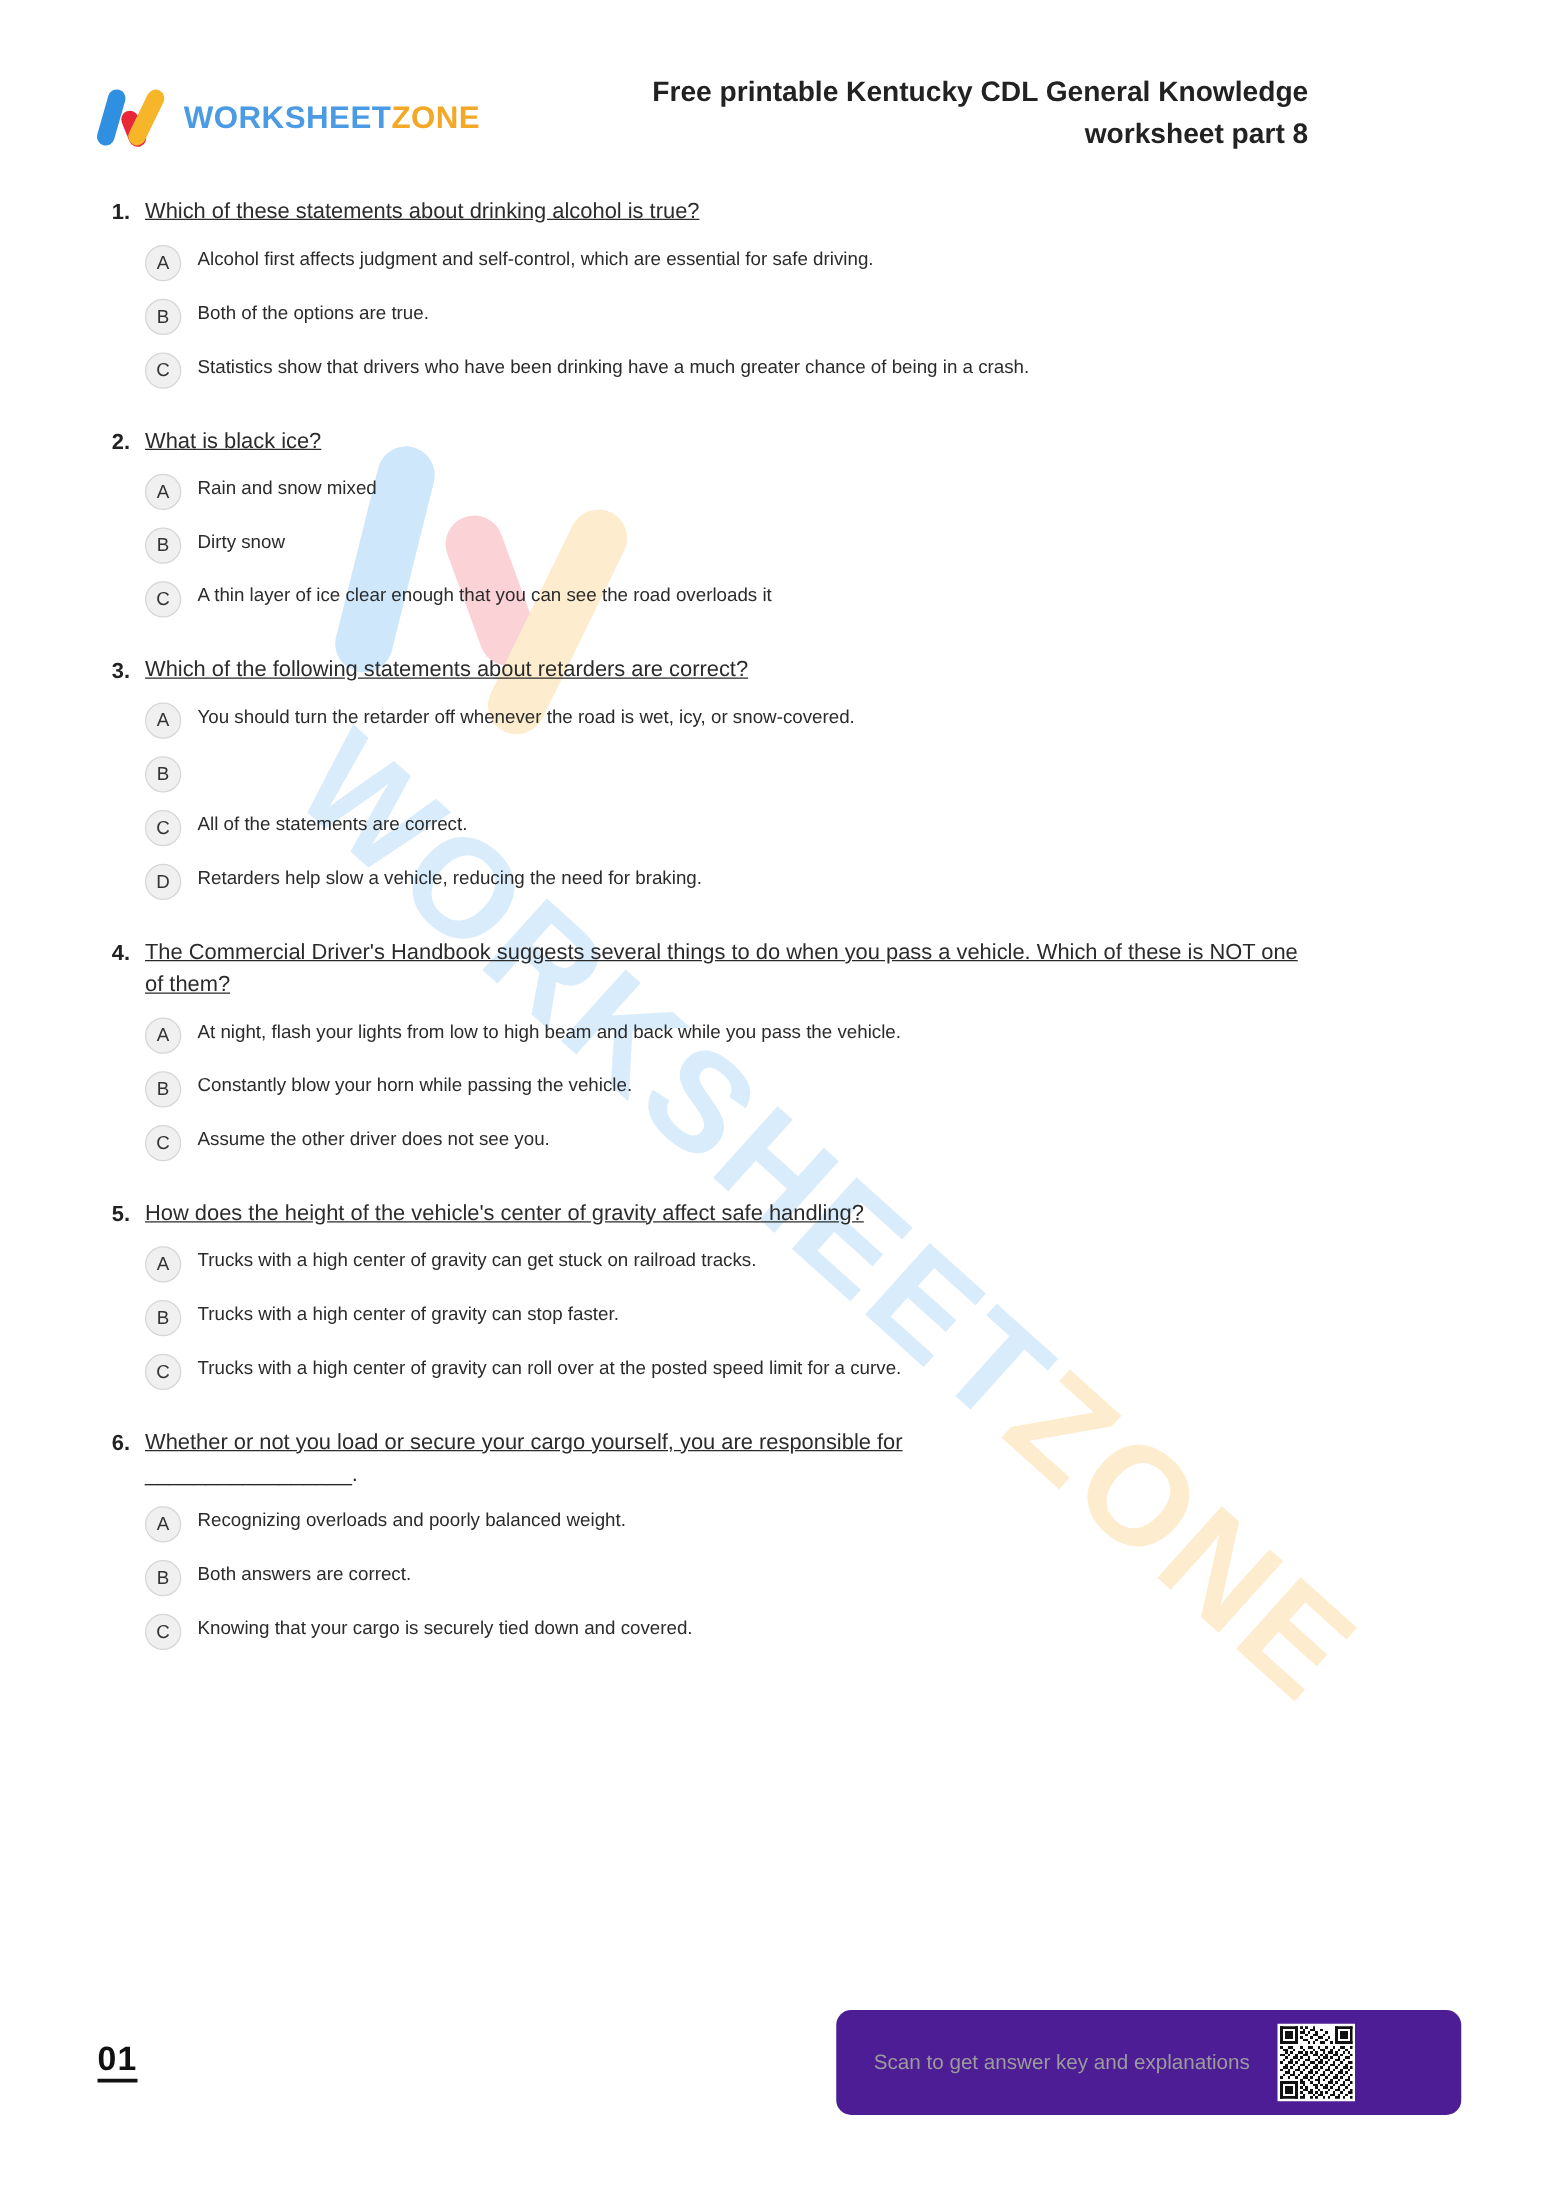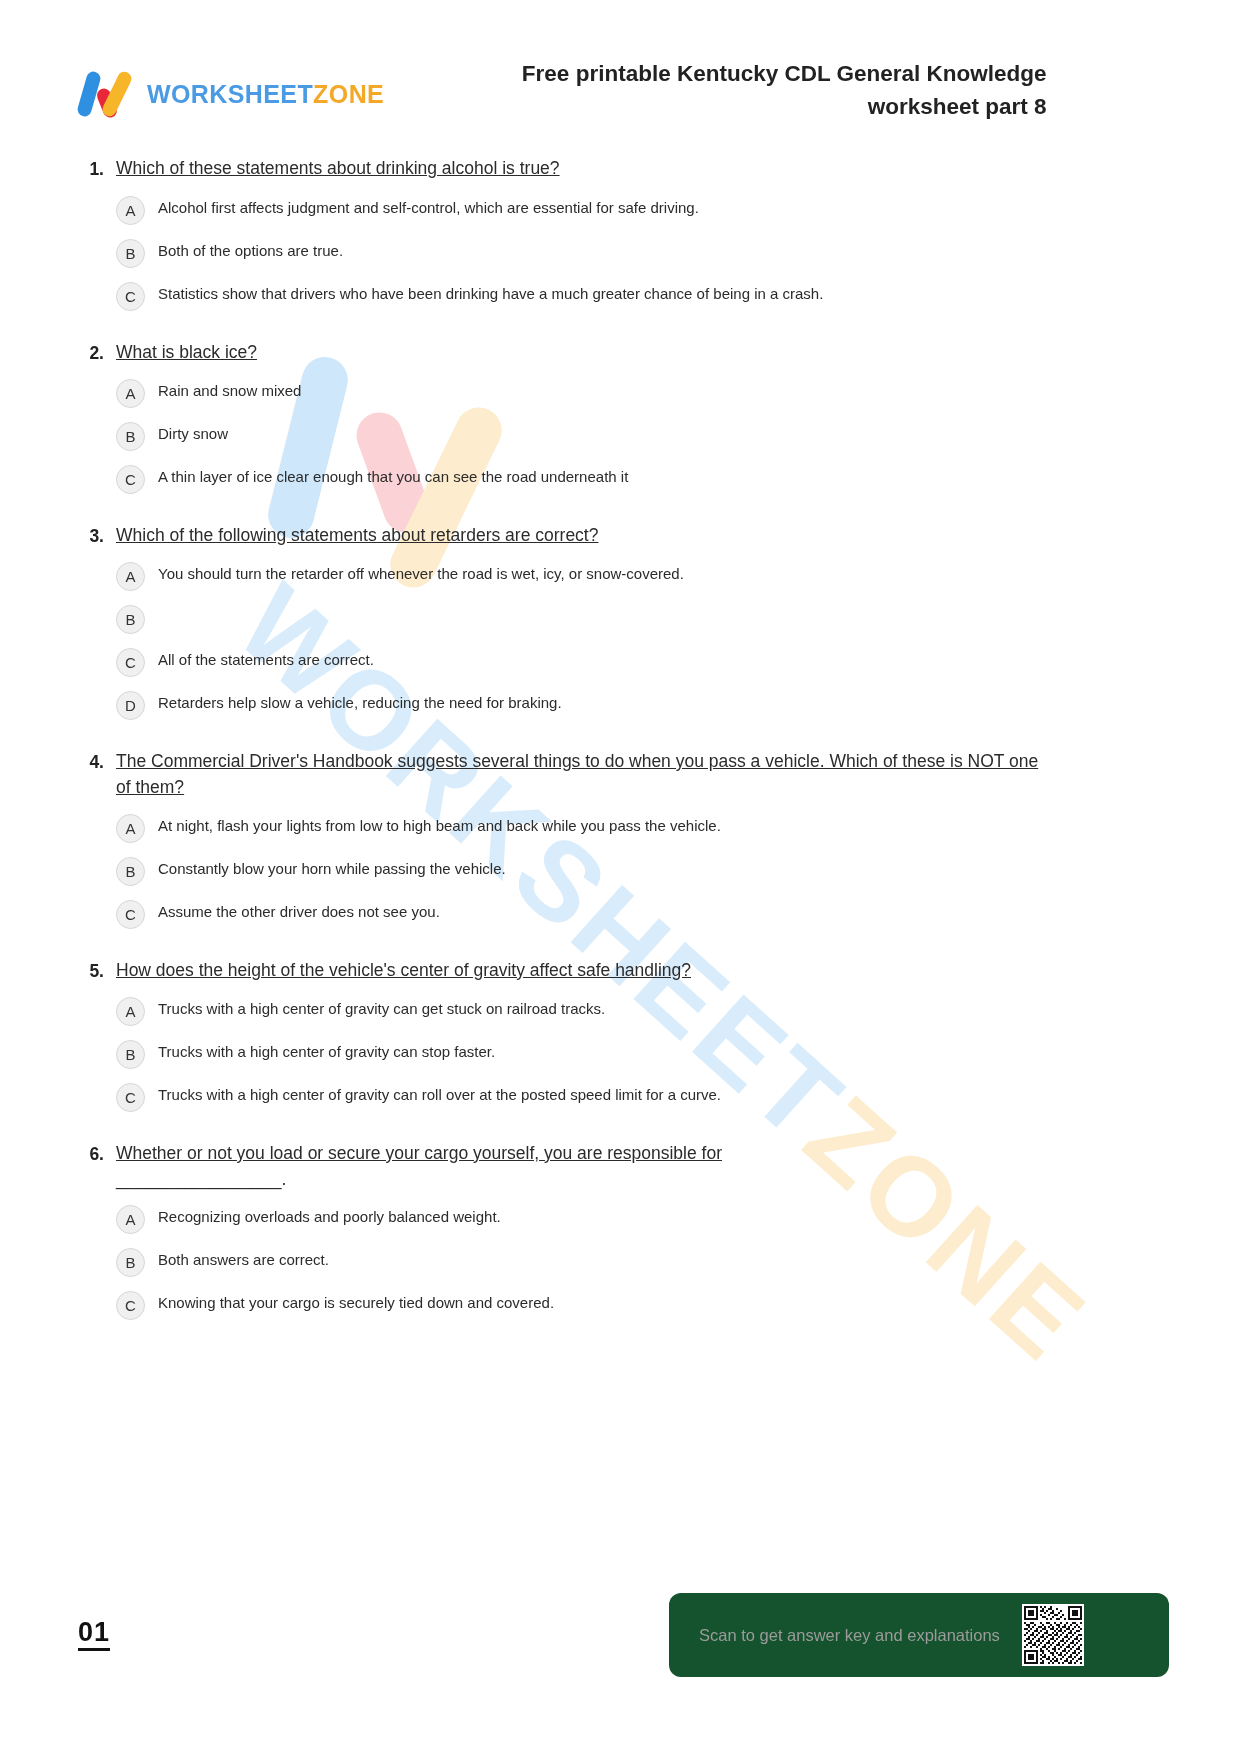--- a/index.html
+++ b/index.html
@@ -189,40 +189,40 @@
     color: #2b2b2b;
     max-width: 900px;
     padding-top: 2px;
   }
 
   
   .footer {
     position: absolute;
     left: 0;
     right: 0;
-    bottom: 77px;
+    bottom: 62px;
     z-index: 2;
     display: flex;
     align-items: center;
     padding: 0 70px 0 78px;
   }
 
   .page-num {
     font-size: 27px;
     font-weight: 700;
     color: #111111;
     border-bottom: 3px solid #111111;
     padding-bottom: 2px;
     line-height: 1;
     letter-spacing: 1px;
   }
 
   .scan-box {
     margin-left: auto;
-    background: #14532d;
+    background: #4c1d95;
     border-radius: 12px;
     height: 84px;
     display: flex;
     align-items: center;
     gap: 22px;
     padding: 0 12px 0 30px;
     min-width: 500px;
   }
 
   .scan-label {
@@ -295,21 +295,21 @@
           <div class="opt-row">
             <div class="opt-badge">A</div>
             <div class="opt-text">Rain and snow mixed</div>
           </div>
           <div class="opt-row">
             <div class="opt-badge">B</div>
             <div class="opt-text">Dirty snow</div>
           </div>
           <div class="opt-row">
             <div class="opt-badge">C</div>
-            <div class="opt-text">A thin layer of ice clear enough that you can see the road underneath it</div>
+            <div class="opt-text">A thin layer of ice clear enough that you can see the road overloads it</div>
           </div>
         </div>
       </div>
       <div class="q-block">
         <div class="q-head">
           <div class="q-num">3.</div>
           <div class="q-text">Which of the following statements about retarders are correct?</div>
         </div>
         <div class="options">
           <div class="opt-row">

